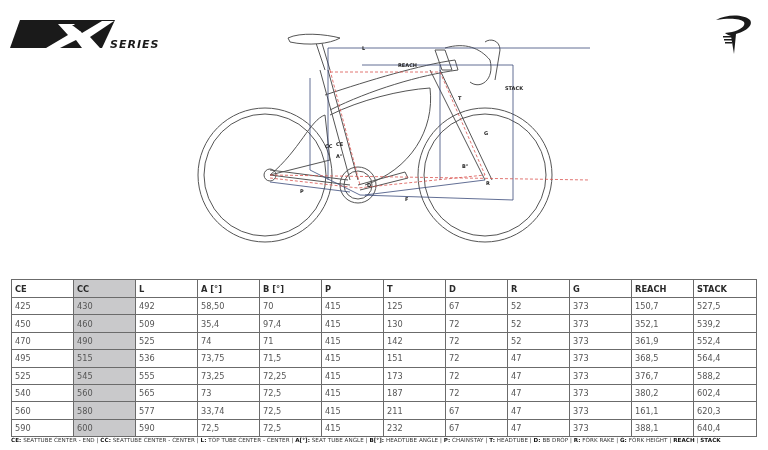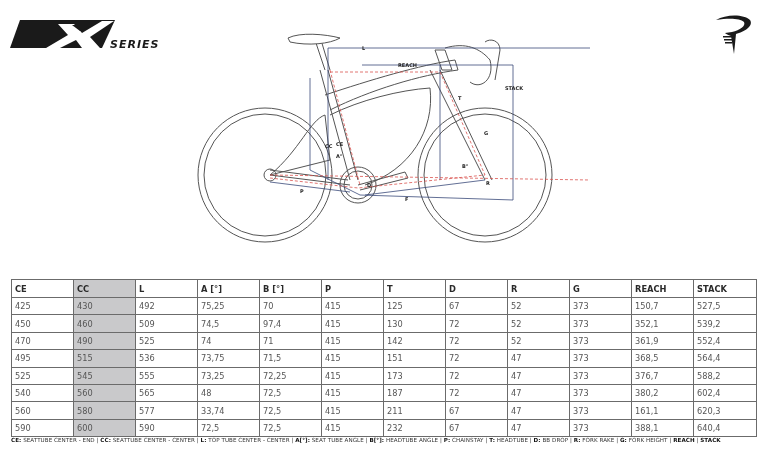--- a/index.html
+++ b/index.html
@@ -122,35 +122,35 @@
       <th>G</th>
       <th>REACH</th>
       <th>STACK</th>
     </tr>
   </thead>
   <tbody>
     <tr>
       <td>425</td>
       <td class="cc">430</td>
       <td>492</td>
-      <td>75,25</td>
+      <td>58,50</td>
       <td>70</td>
       <td>415</td>
       <td>125</td>
       <td>67</td>
       <td>52</td>
       <td>373</td>
       <td>150,7</td>
       <td>527,5</td>
     </tr>
     <tr>
       <td>450</td>
       <td class="cc">460</td>
       <td>509</td>
-      <td>74,5</td>
+      <td>35,4</td>
       <td>97,4</td>
       <td>415</td>
       <td>130</td>
       <td>72</td>
       <td>52</td>
       <td>373</td>
       <td>352,1</td>
       <td>539,2</td>
     </tr>
     <tr>
@@ -192,21 +192,21 @@
       <td>72</td>
       <td>47</td>
       <td>373</td>
       <td>376,7</td>
       <td>588,2</td>
     </tr>
     <tr>
       <td>540</td>
       <td class="cc">560</td>
       <td>565</td>
-      <td>48</td>
+      <td>73</td>
       <td>72,5</td>
       <td>415</td>
       <td>187</td>
       <td>72</td>
       <td>47</td>
       <td>373</td>
       <td>380,2</td>
       <td>602,4</td>
     </tr>
     <tr>

